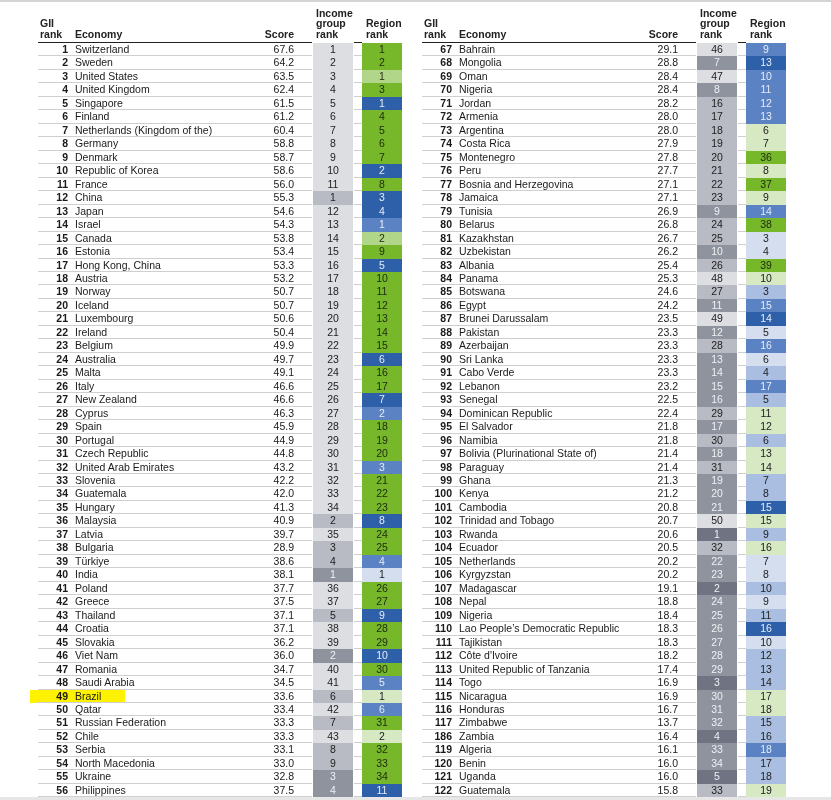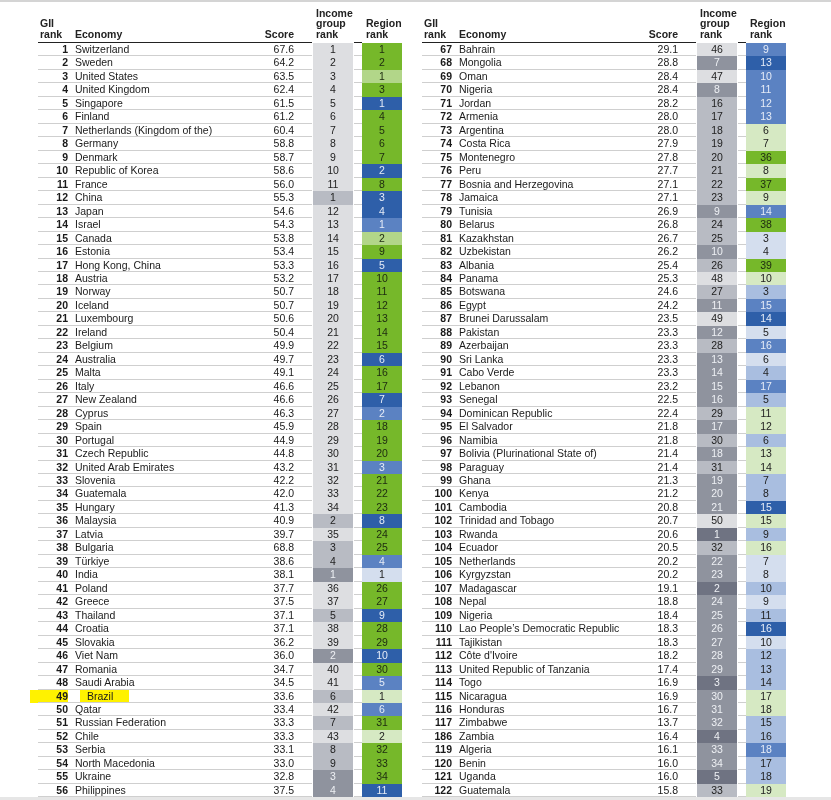--- a/index.html
+++ b/index.html
@@ -34,21 +34,21 @@
   .inc-L{background:#6f7382;color:#eef0f4;}
   .reg-EUR{background:#76b82a;color:#1d2a10;}
   .reg-NAC{background:#b2d689;color:#1d2a10;}
   .reg-LCN{background:#d6e9c3;color:#222;}
   .reg-SEAO{background:#2e5fa9;color:#e6ecf7;}
   .reg-NAWA{background:#5b82c2;color:#e6ecf7;}
   .reg-CSA{background:#d4deee;color:#222;}
   .reg-SSF{background:#a9bee0;color:#222;}
   .hl .c-rank,.hl .c-econ{background:#fff200;}
   .hl .c-rank{left:-8px;width:38px;}
-  .hl .c-econ{padding-right:16px;left:30px;padding-left:7px;margin-left:12px;}
+  .hl .c-econ{padding-right:24px;left:30px;padding-left:7px;}
 </style>
 </head>
 <body>
 
 <div class="top-rule"></div>
 
 <div class="panel left">
   <div class="hdr">
     <div class="h-rank" style="width:30px;">GII rank</div>
     <div class="h-econ">Economy</div>
@@ -388,21 +388,21 @@
     <span class="c-econ">Latvia</span>
     <span class="c-score">39.7</span>
     <span class="c-income inc-H">35</span>
     <span class="c-region reg-EUR">24</span>
     <span class="rule"></span>
     <span class="rule2"></span>
   </div>
       <div class="row">
     <span class="c-rank">38</span>
     <span class="c-econ">Bulgaria</span>
-    <span class="c-score">68.8</span>
+    <span class="c-score">28.9</span>
     <span class="c-income inc-UM">3</span>
     <span class="c-region reg-EUR">25</span>
     <span class="rule"></span>
     <span class="rule2"></span>
   </div>
       <div class="row">
     <span class="c-rank">39</span>
     <span class="c-econ">Türkiye</span>
     <span class="c-score">38.6</span>
     <span class="c-income inc-UM">4</span>

